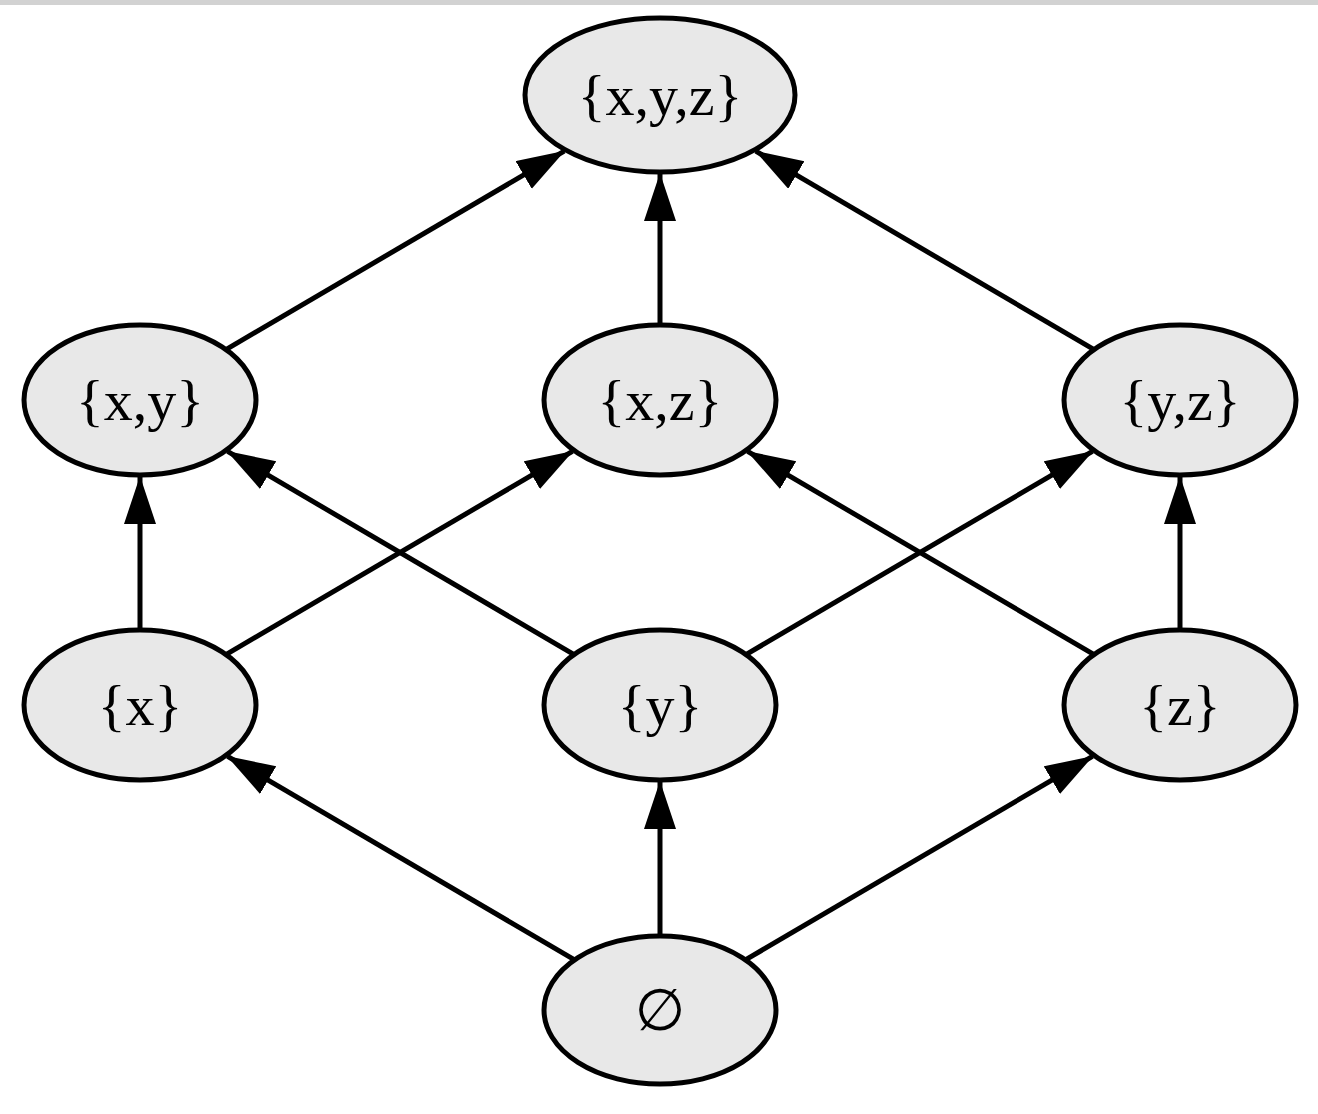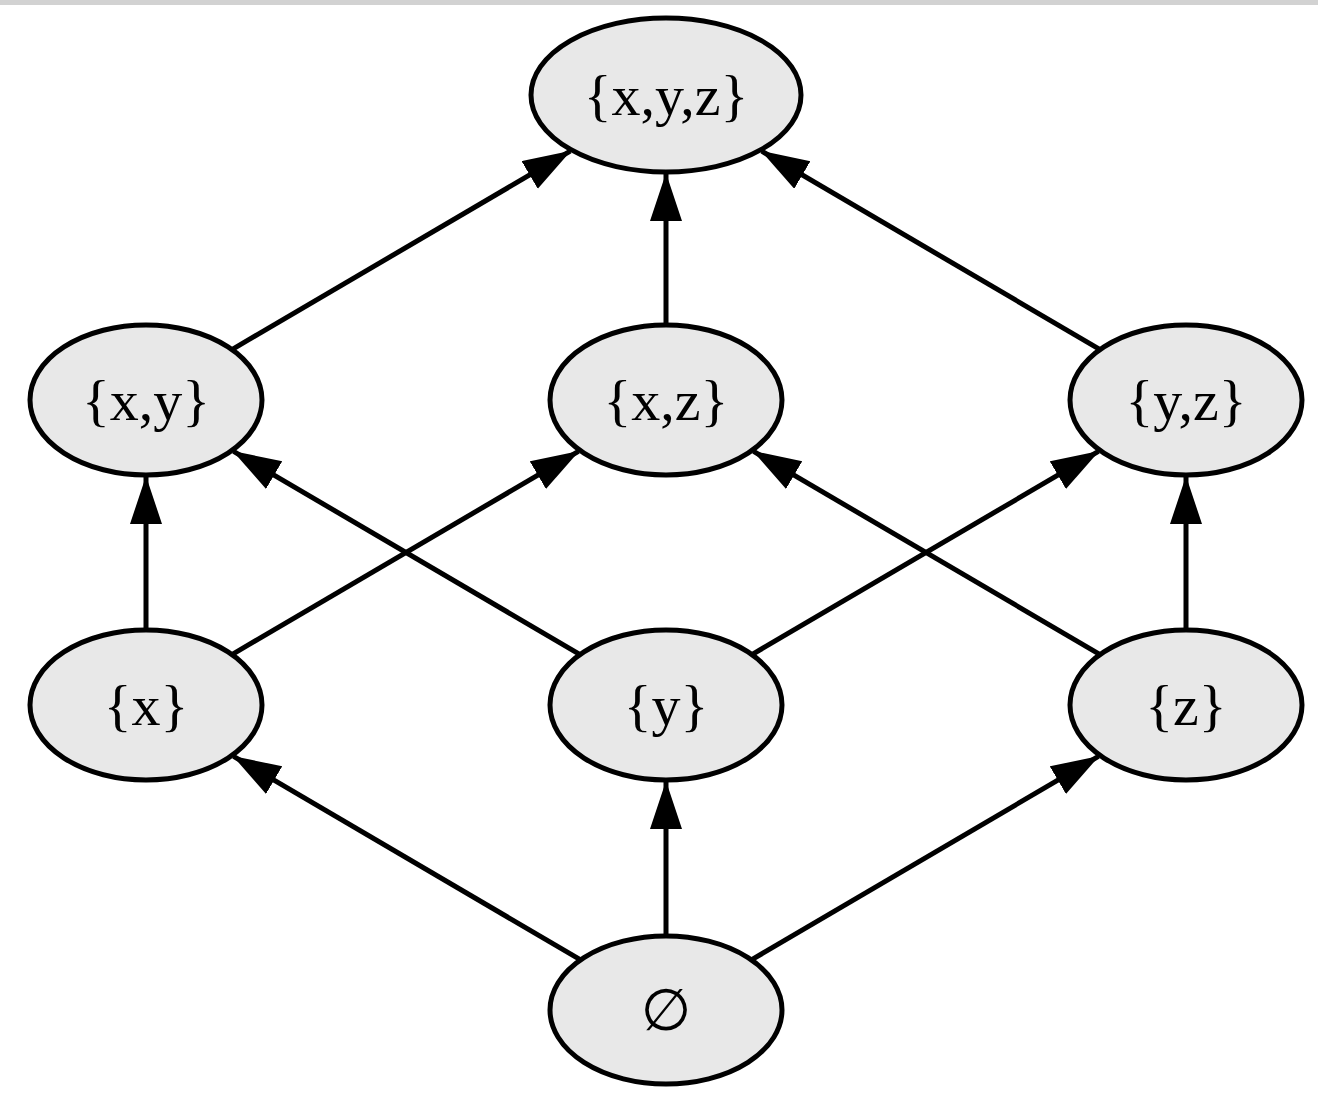--- a/index.html
+++ b/index.html
@@ -12,21 +12,21 @@
     font-family: "Liberation Serif", "DejaVu Serif", serif;
   }
   .top-strip {
     position: absolute;
     top: 0; left: 0;
     width: 100%;
     height: 5px;
   }
   .canvas {
     position: absolute;
-    top: 0; left: 8px;
+    top: 0; left: 2px;
     width: 1197px;
     height: 1114px;
   }
   svg { display: block; }
   .node-label {
     font-family: "Liberation Serif", "DejaVu Serif", serif;
     font-size: 58px;
     text-anchor: middle;
   }
   .node-ellipse { stroke-width: 5px; }

